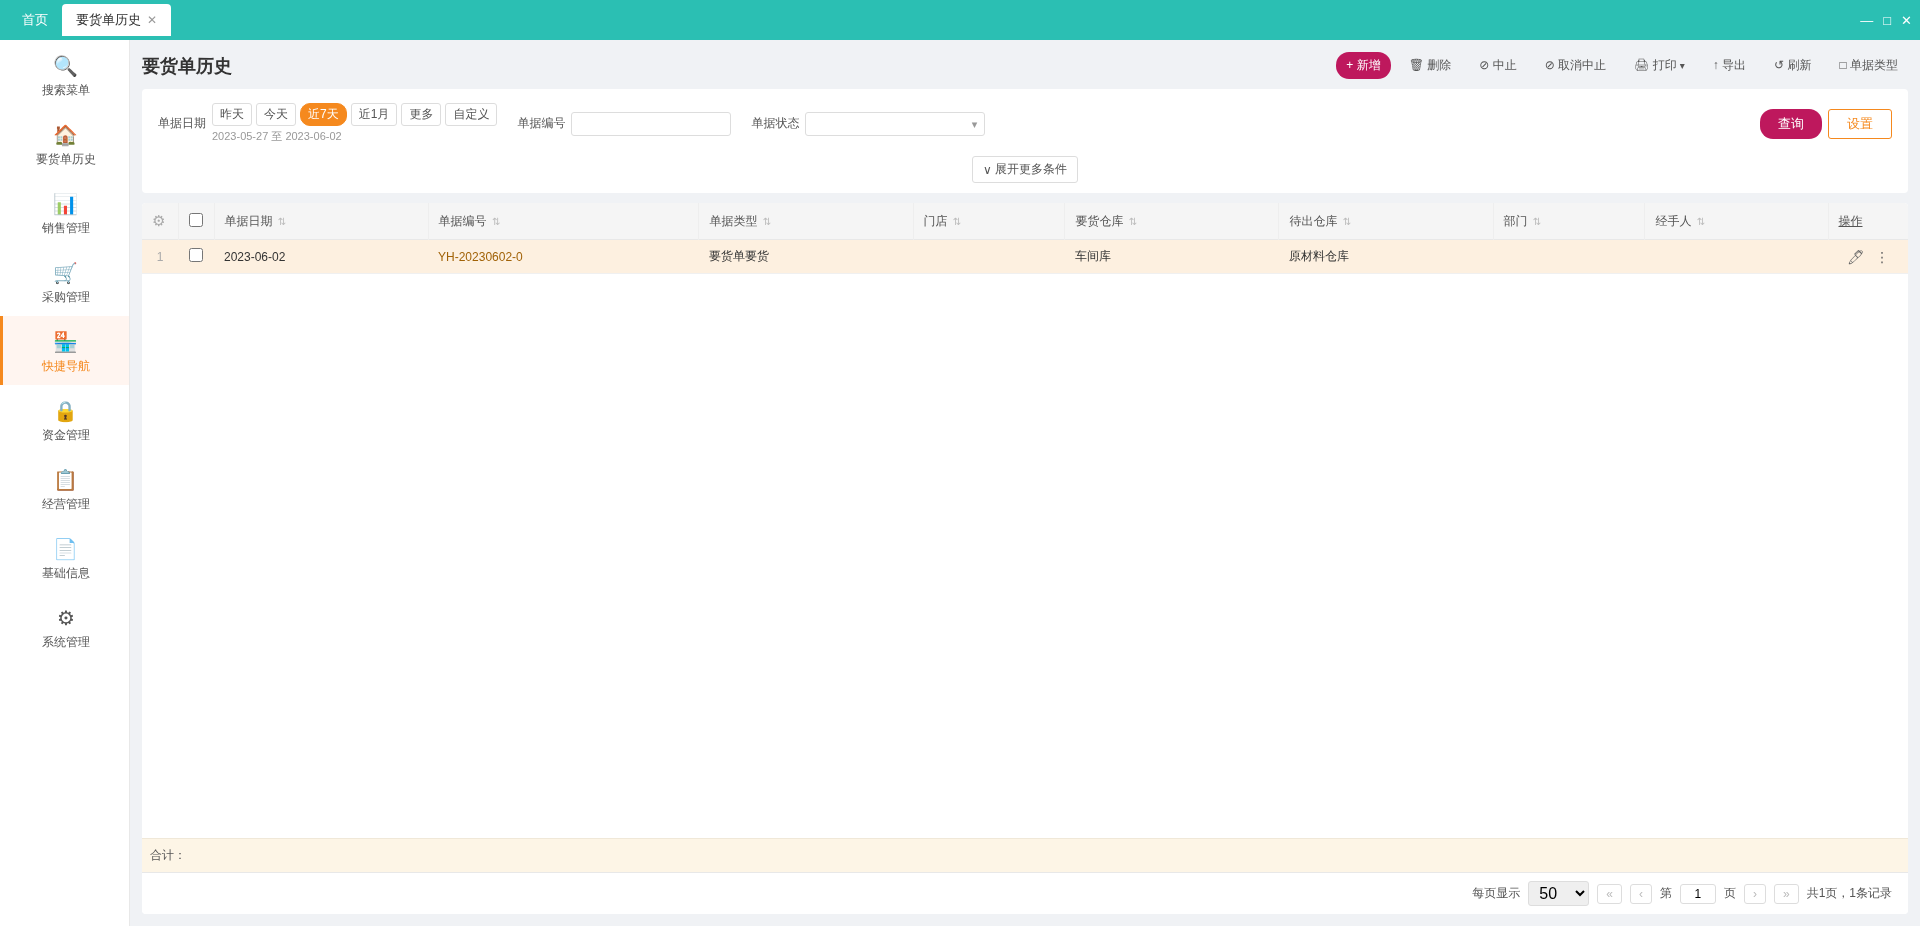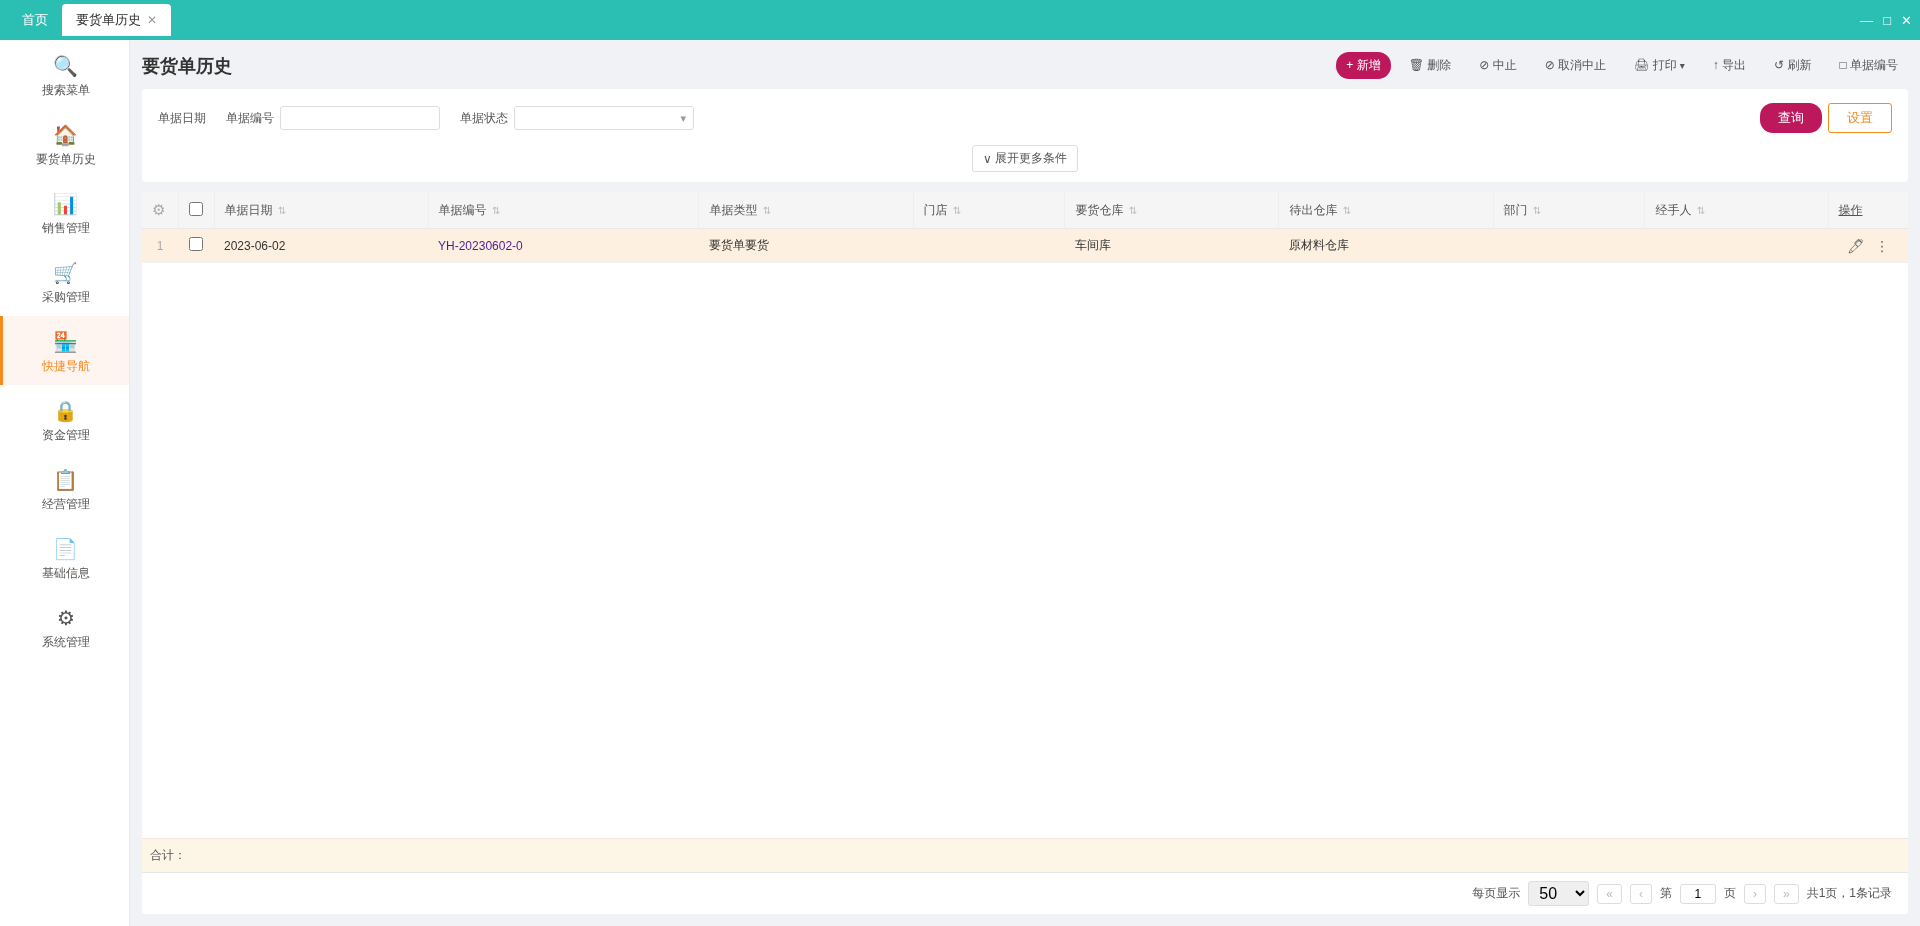--- a/index.html
+++ b/index.html
@@ -255,21 +255,21 @@
     }
     .data-table tbody tr.selected { background: #fdf0e0; }
     .data-table td {
       padding: 8px 10px;
       color: #333;
       white-space: nowrap;
     }
     .col-check { width: 36px; text-align: center; }
     .col-settings { width: 36px; text-align: center; }
     .col-actions { width: 80px; text-align: center; }
-    .link-text { color: #4c1d95; cursor: pointer; text-decoration: none; }
+    .link-text { color: #a16207; cursor: pointer; text-decoration: none; }
     .sort-icon { color: #bbb; font-size: 10px; margin-left: 2px; }
 
     
     .action-icons {
       display: flex;
       gap: 6px;
       justify-content: center;
     }
     .action-icon-btn {
       background: none;
@@ -408,29 +408,40 @@
         <button class="toolbar-btn primary">+ 新增</button>
         <button class="toolbar-btn">🗑 删除</button>
         <button class="toolbar-btn">⊘ 中止</button>
         <button class="toolbar-btn">⊘ 取消中止</button>
         <button class="toolbar-btn">
           <span>🖨 打印</span>
           <span style="font-size:10px;">▾</span>
         </button>
         <button class="toolbar-btn">↑ 导出</button>
         <button class="toolbar-btn">↺ 刷新</button>
-        <button class="toolbar-btn">□ 单据编号</button>
+        <button class="toolbar-btn">□ 单据类型</button>
       </div>
     </div>
 
     <div class="filter-card">
       <div class="filter-row">
 
         <div class="filter-group">
           <span class="filter-label">单据日期</span>
+          <div style="display:flex;flex-direction:column;">
+            <div class="date-btns">
+              <button class="date-btn">昨天</button>
+              <button class="date-btn">今天</button>
+              <button class="date-btn active">近7天</button>
+              <button class="date-btn">近1月</button>
+              <button class="date-btn">更多</button>
+              <button class="date-btn">自定义</button>
+            </div>
+            <div class="date-range-text">2023-05-27 至 2023-06-02</div>
+          </div>
         </div>
 
         <div class="filter-group">
           <span class="filter-label">单据编号</span>
           <input class="filter-input" type="text" style="">
         </div>
 
         <div class="filter-group">
           <span class="filter-label">单据状态</span>
           <div class="select-wrapper">

